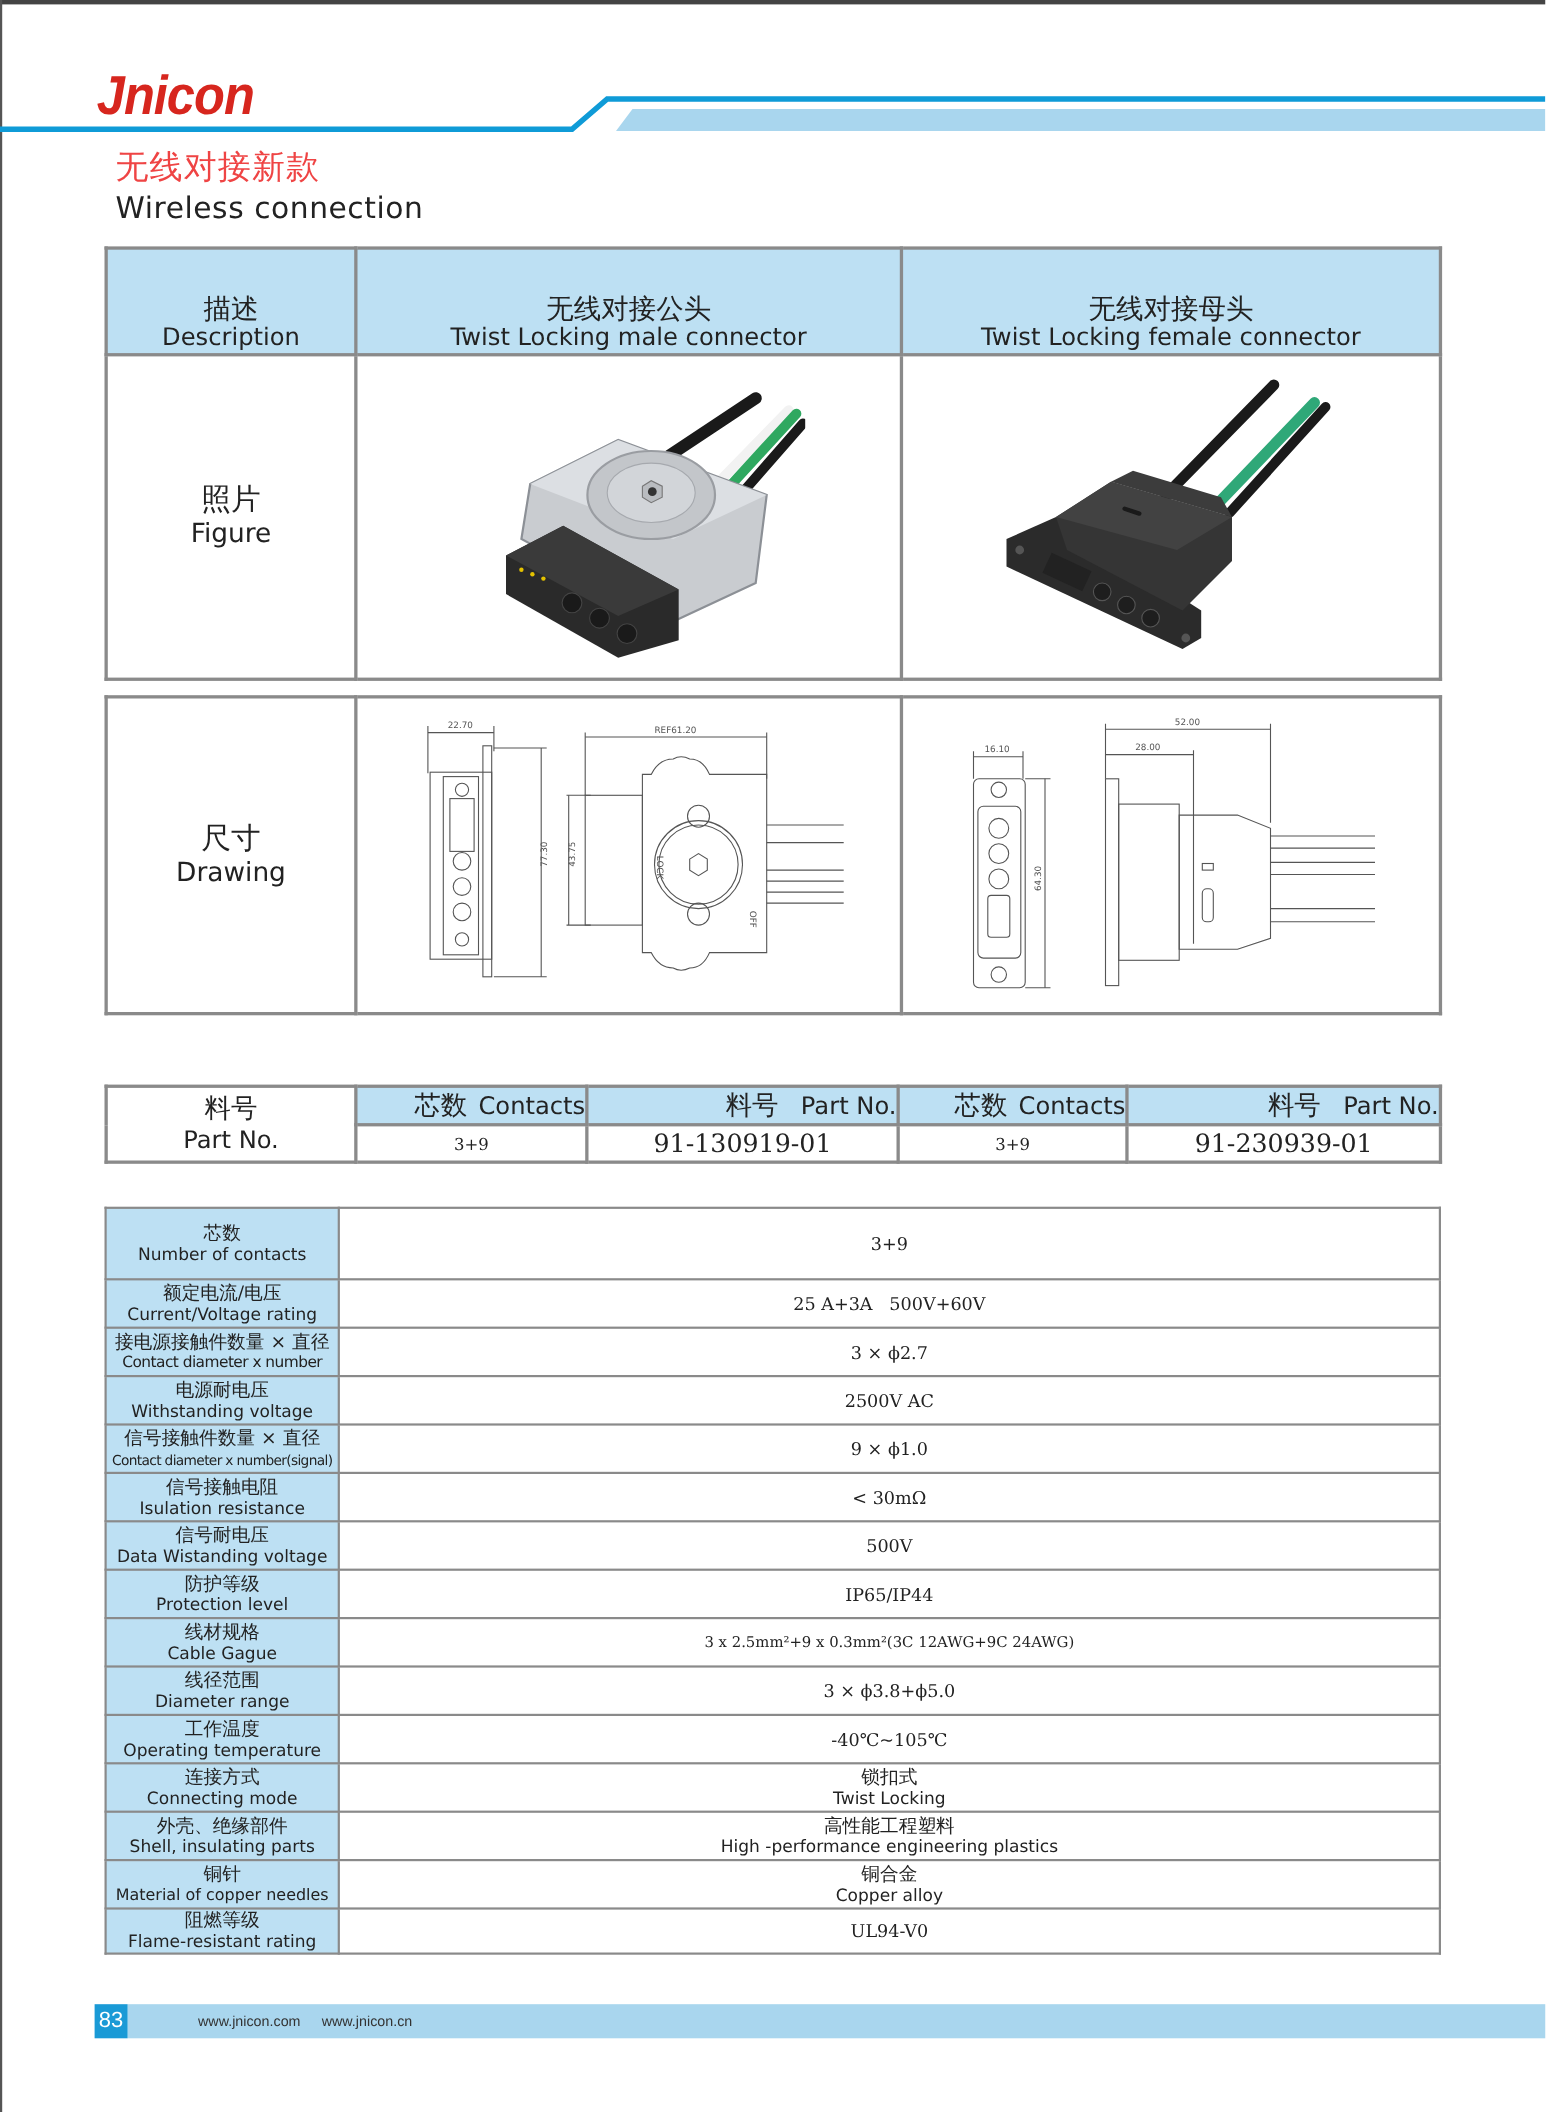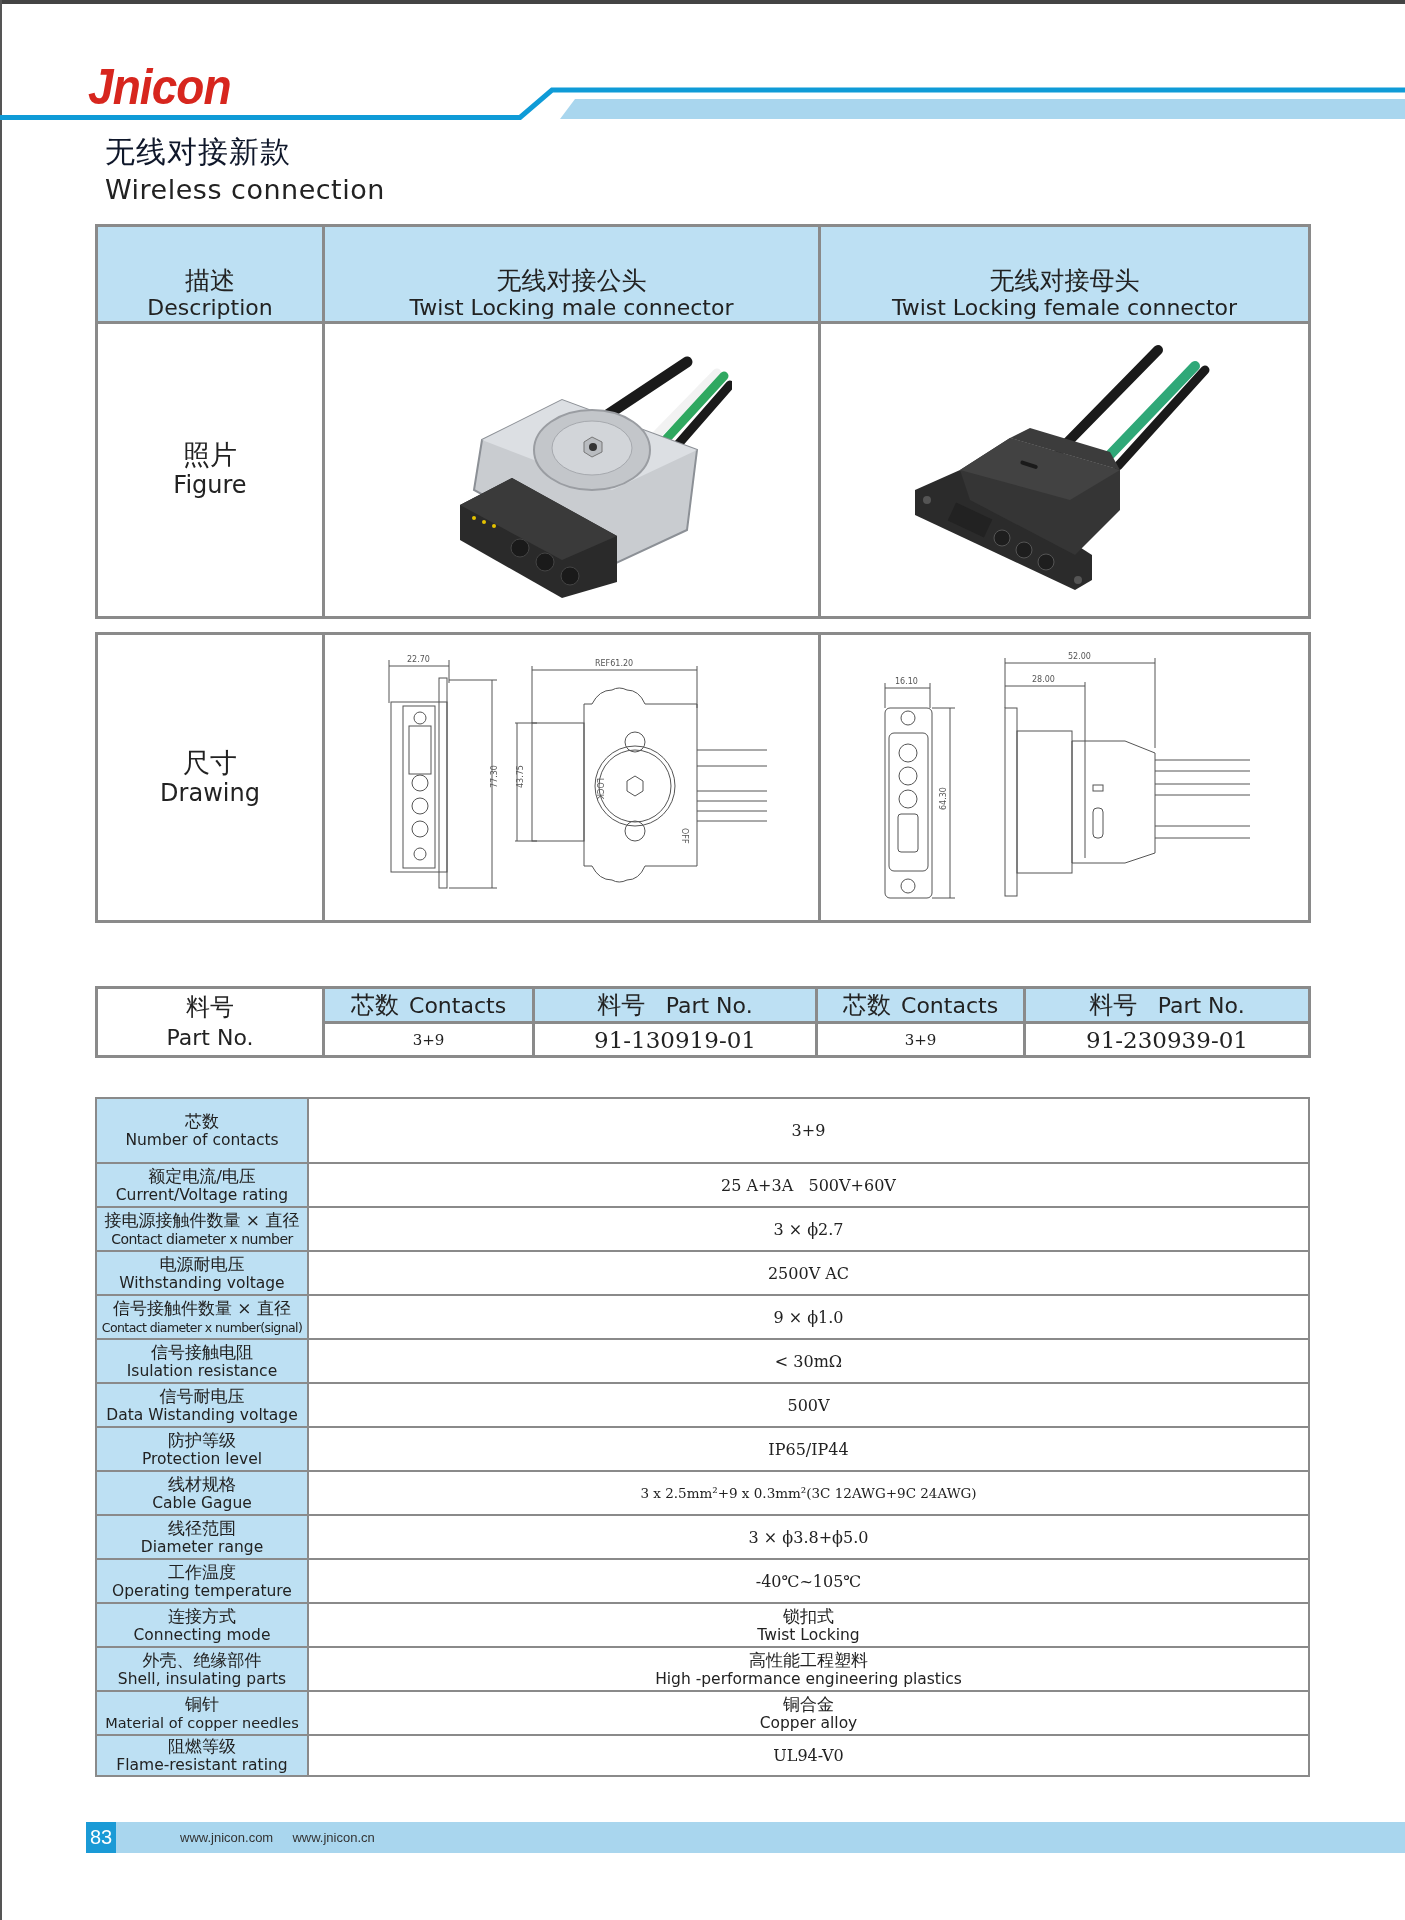--- a/index.html
+++ b/index.html
@@ -7,41 +7,41 @@
          font-family:"DejaVu Sans", "Liberation Sans", sans-serif; color:#222; }
   .frame-top { position:absolute; left:0; top:0; width:1405px; height:4px; background:#444; }
   .frame-left { position:absolute; left:0; top:0; width:2px; height:1920px; background:#555; }
 
   .logo { position:absolute; left:88px; top:62px; font-family:"Liberation Sans", sans-serif;
           font-weight:bold; font-style:italic; font-size:50px; letter-spacing:-1px; color:#d7261e;
           transform:scaleX(0.92); transform-origin:left center; line-height:50px; }
   .hdr-svg { position:absolute; left:0; top:80px; }
 
   .title-cn { position:absolute; left:105px; top:132px; font-family:"DejaVu Serif", serif;
-              font-size:30px; color:#0f172a; letter-spacing:1px; }
+              font-size:30px; color:#ef4444; letter-spacing:1px; }
   .title-en { position:absolute; left:105px; top:174px; font-size:27px; color:#222; letter-spacing:0.5px; }
 
   table { border-collapse:collapse; position:absolute; table-layout:fixed; }
   td { border:3px solid #8a8a8a; text-align:center; vertical-align:middle; padding:0; }
   .hdr { background:#bde0f3; }
   .cn { font-family:"DejaVu Serif", serif; }
   .en { font-family:"DejaVu Sans", sans-serif; }
 
   #tbl-desc { left:95px; top:224px; width:1213px; }
   #tbl-desc .hdr .cn { font-size:25px; line-height:28px;margin-top:40px; }
   #tbl-desc .hdr .en { font-size:22px; line-height:26px; }
   .label-cell .cn { font-size:27px; line-height:30px; }
   .label-cell .en { font-size:24px; line-height:30px; }
 
   #tbl-draw { left:95px; top:632px; width:1213px; }
 
   #tbl-part { left:95px; top:986px; width:1213px; }
   #tbl-part .cn { font-size:24px; }
   #tbl-part .en { font-size:22px; }
-  #tbl-part .hdr { height:32px; }
+  #tbl-part .hdr { height:32px;text-align:right; }
   #tbl-part .val-small { font-family:"DejaVu Serif", serif; font-size:15px; }
   #tbl-part .val-big { font-family:"DejaVu Serif", serif; font-size:23px; }
 
   #tbl-spec { left:95px; top:1097px; width:1213px; }
   #tbl-spec td { border-width:2.5px; }
   #tbl-spec .lab .cn { font-size:17px; line-height:20px; }
   #tbl-spec .lab .en { font-size:15.5px; line-height:19px; }
   #tbl-spec .lab .en.tight { font-size:14px; letter-spacing:-0.5px; }
   #tbl-spec .val { font-family:"DejaVu Serif", serif; font-size:16px; }
   #tbl-spec .val .en { font-family:"DejaVu Sans", sans-serif; font-size:15.5px; line-height:18px; }

